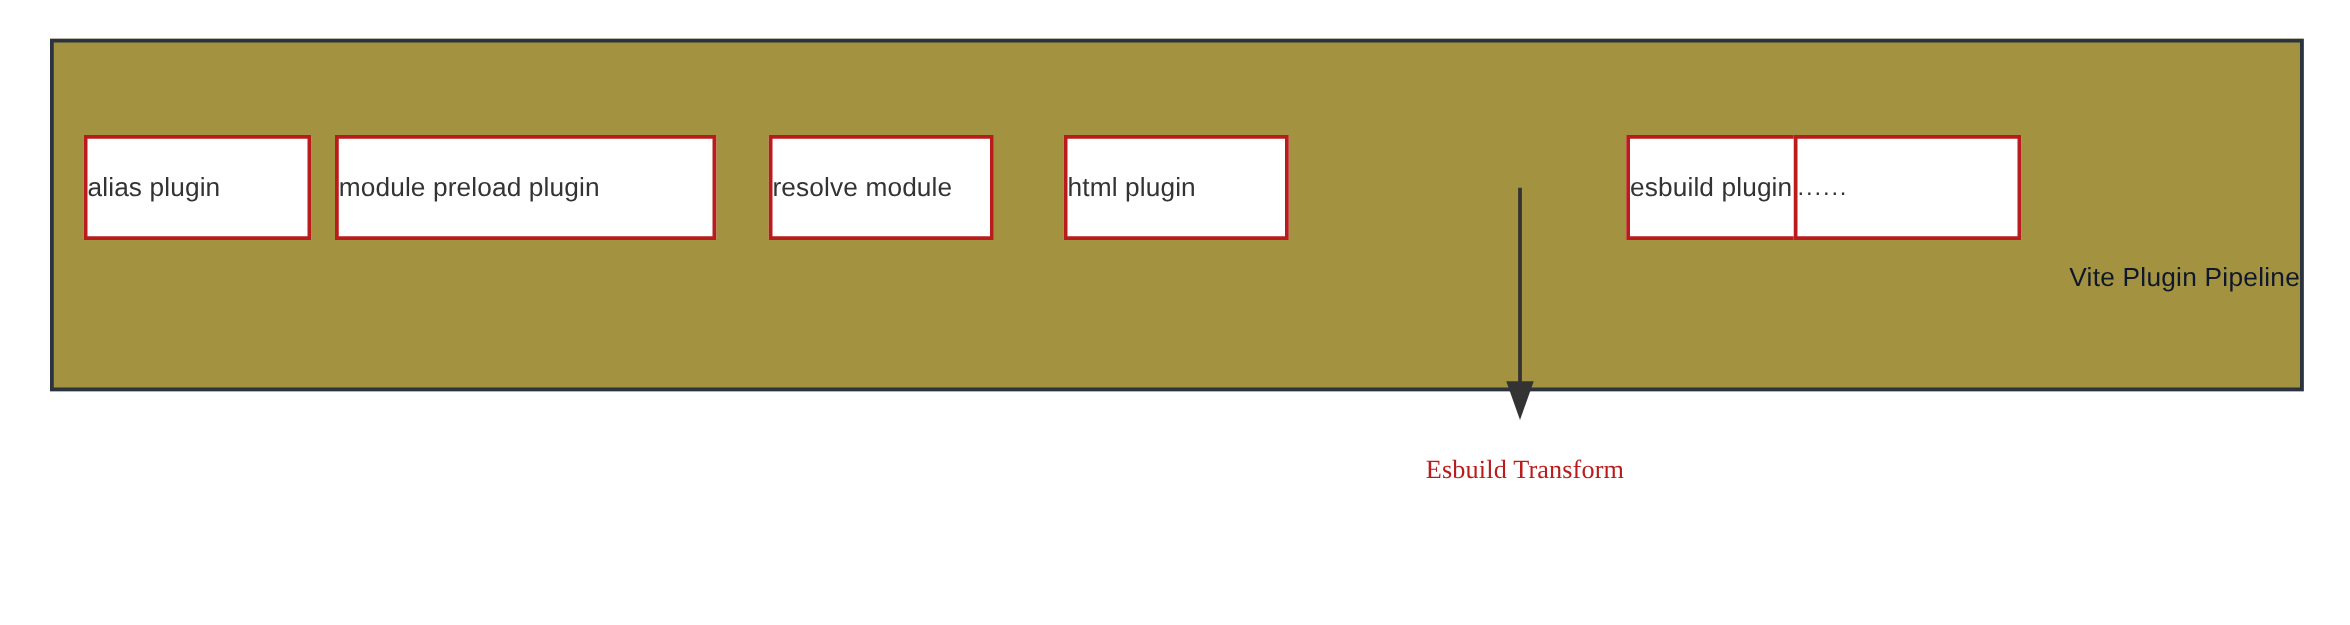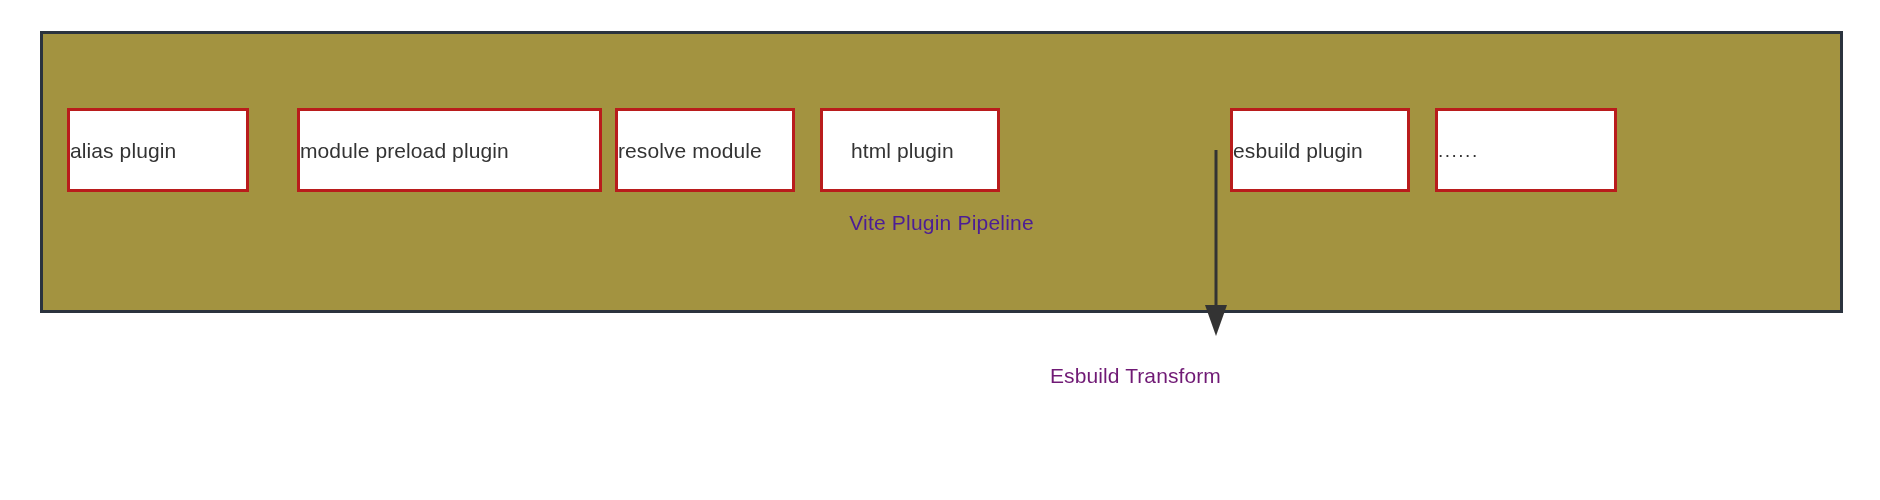--- a/index.html
+++ b/index.html
@@ -59,60 +59,60 @@
     letter-spacing: 0.1px;
     white-space: nowrap;
     line-height: 1;
   }
   .plugin-box-label.ellipsis {
     font-size: 19px;
     letter-spacing: 1.5px;
   }
   
   #plugin-box-0 { left: 24px;   width: 182px; }
-  #plugin-box-1 { left: 254px;  width: 305px; }
+  #plugin-box-1 { left: 225px;  width: 305px; }
   #plugin-box-2 { left: 572px;  width: 180px; }
-  #plugin-box-3 { left: 777px;  width: 180px; padding-left: 28px; }
+  #plugin-box-3 { left: 808px;  width: 180px; }
   #plugin-box-4 { left: 982px;  width: 180px; }
-  #plugin-box-5 { left: 1187px; width: 180px; }
+  #plugin-box-5 { left: 1258px; width: 180px; }
   #plugin-box-6 { left: 1392px; width: 182px; }
 
   
   #pipeline-title {
     position: absolute;
     left: 0;
     top: 0;
     width: 100%;
-    text-align: center;
+    text-align: right;
     top: 178px;
     font-family: "Liberation Sans", sans-serif;
     font-size: 21px;
-    color: #4c1d95;
+    color: #0f172a;
     letter-spacing: 0.2px;
     line-height: 1;
   }
   
   #esbuild-arrow {
     position: absolute;
     left: 1160px;
     top: 150px;
     width: 120px;
     height: 200px;
     pointer-events: none;
   }
   
   #esbuild-transform-label {
     position: absolute;
     left: 1050px;
     top: 365px;
     width: 340px;
-    text-align: left;
-    font-family: Liberation Sans, sans-serif;
+    text-align: center;
+    font-family: Liberation Serif, serif;
     font-size: 21px;
-    color: #701a75;
+    color: #b91c1c;
     letter-spacing: 0.1px;
     line-height: 1;
   }
 </style>
 </head>
 <body>
 
 <div id="diagram-canvas">
 
   <div id="pipeline-container">

